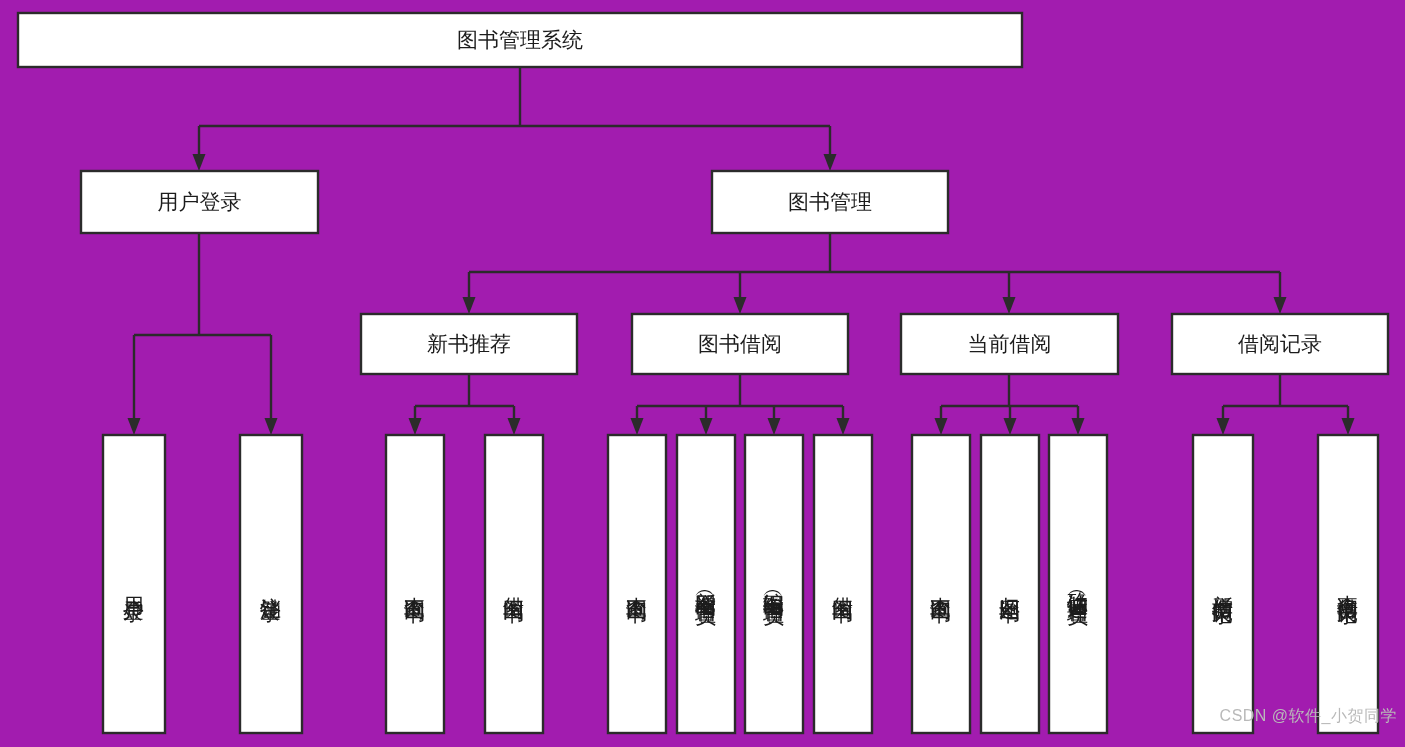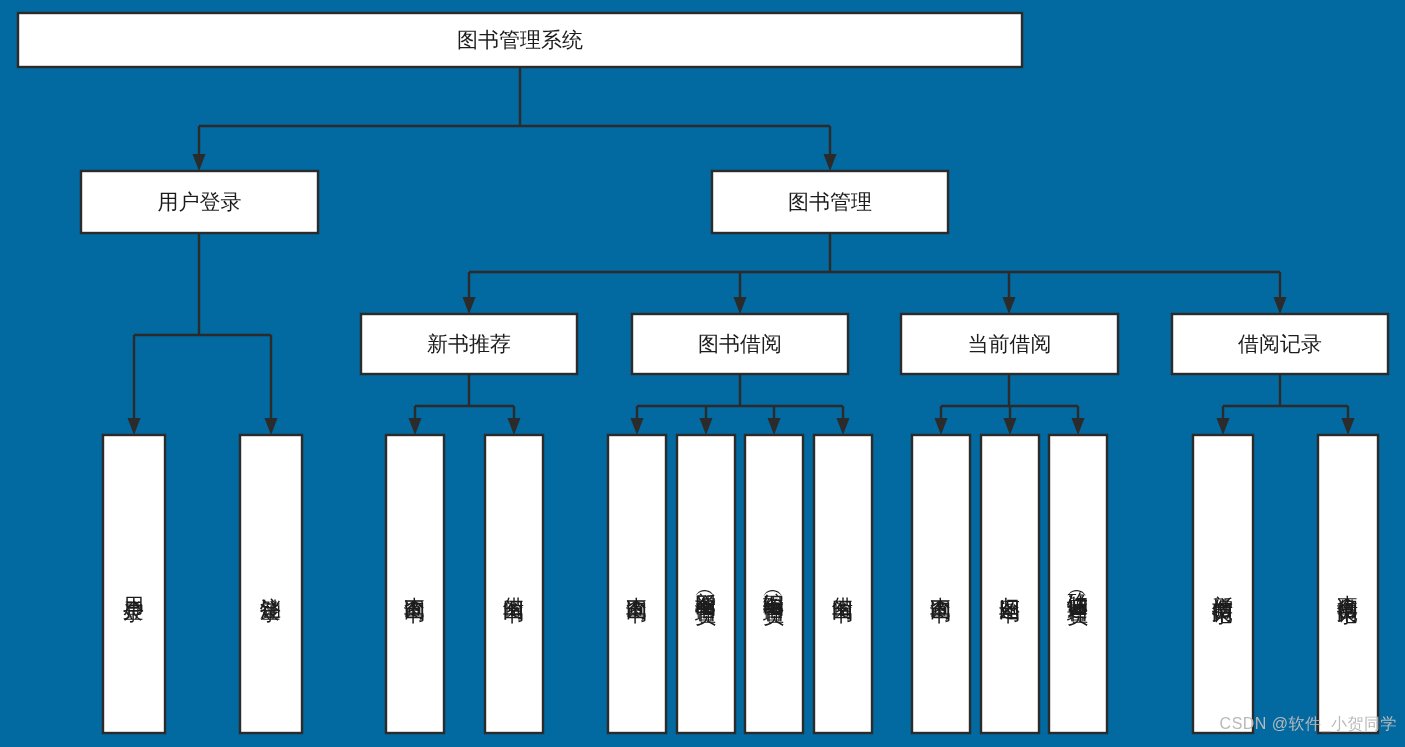--- a/index.html
+++ b/index.html
@@ -10,21 +10,21 @@
   body {
     width: 1405px;
     height: 747px;
     font-family: "Liberation Sans", "DejaVu Sans", sans-serif;
     overflow: hidden;
   }
   #diagram-root {
     position: relative;
     width: 1405px;
     height: 747px;
-    background: #0369a1;
+    background: #a21caf;
   }
   svg#tree-svg {
     position: absolute;
     top: 0;
     left: 0;
     width: 1405px;
     height: 747px;
     display: block;
   }
   .node-rect {
@@ -54,21 +54,21 @@
     fill: #1c1c1c;
     writing-mode: vertical-rl;
     text-orientation: upright;
     letter-spacing: 2px;
     dominant-baseline: central;
     text-anchor: middle;
   }
   .watermark {
     position: absolute;
     right: 8px;
-    bottom: 12px;
+    bottom: 20px;
     font-family: "Liberation Sans", "DejaVu Sans", sans-serif;
     font-size: 16px;
     color: #b9b9b9;
     white-space: nowrap;
     letter-spacing: 0.5px;
     user-select: none;
   }
 </style>
 </head>
 <body>

